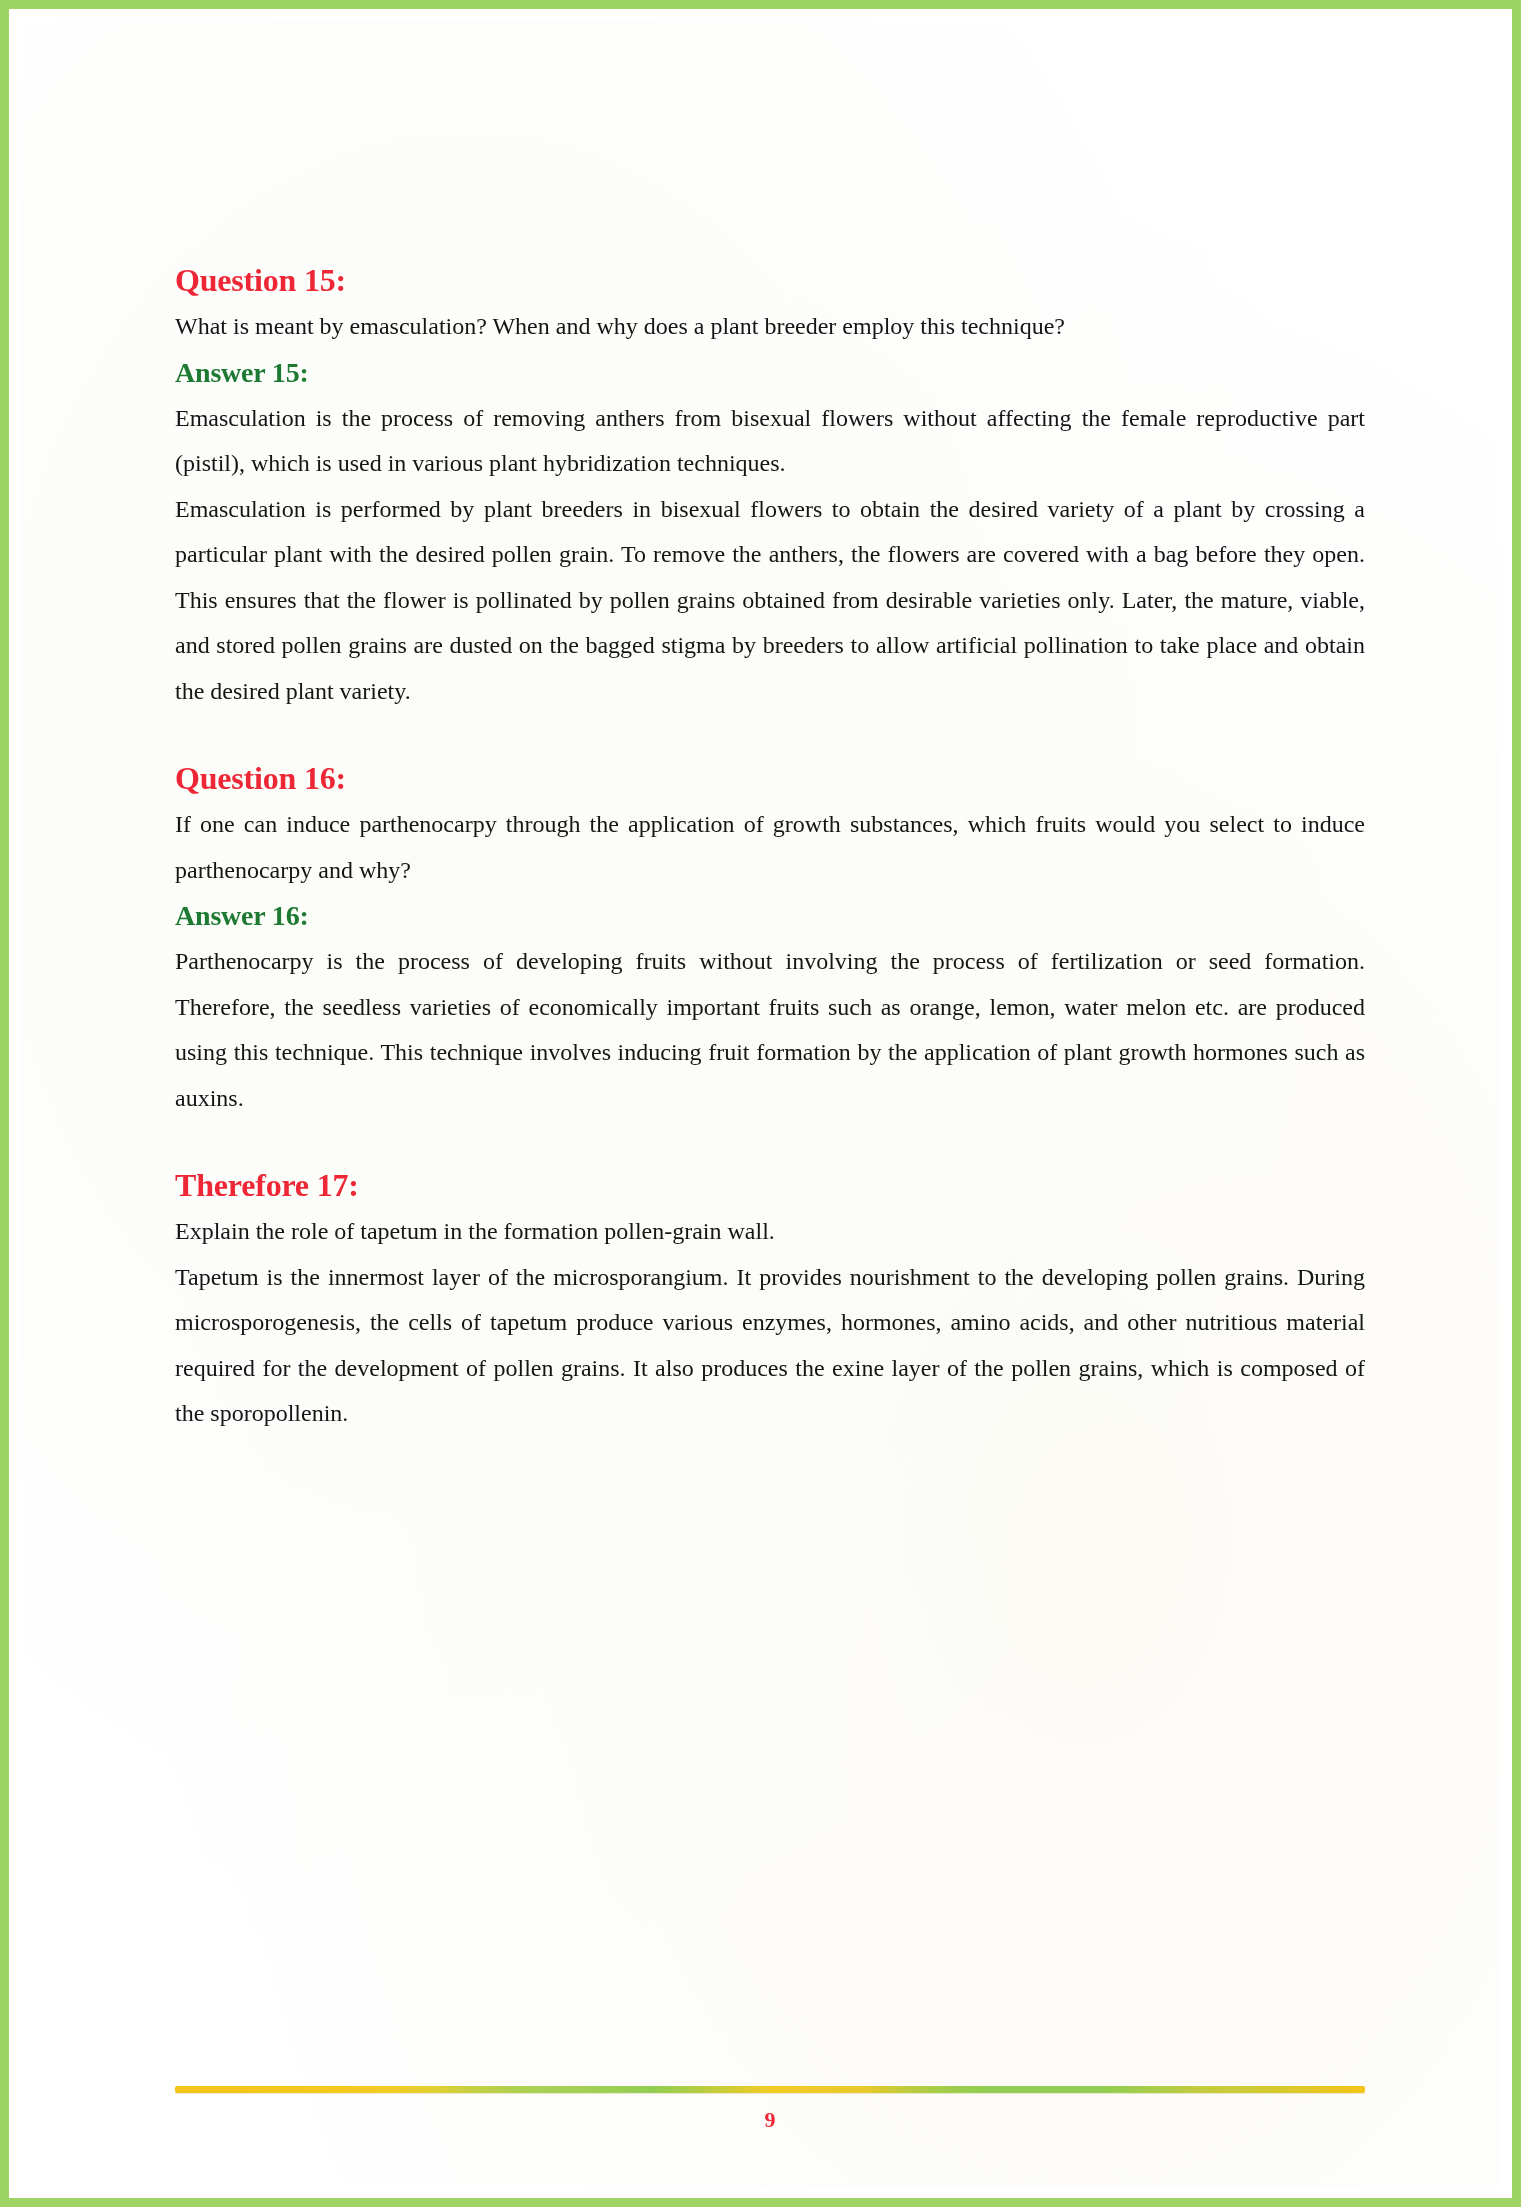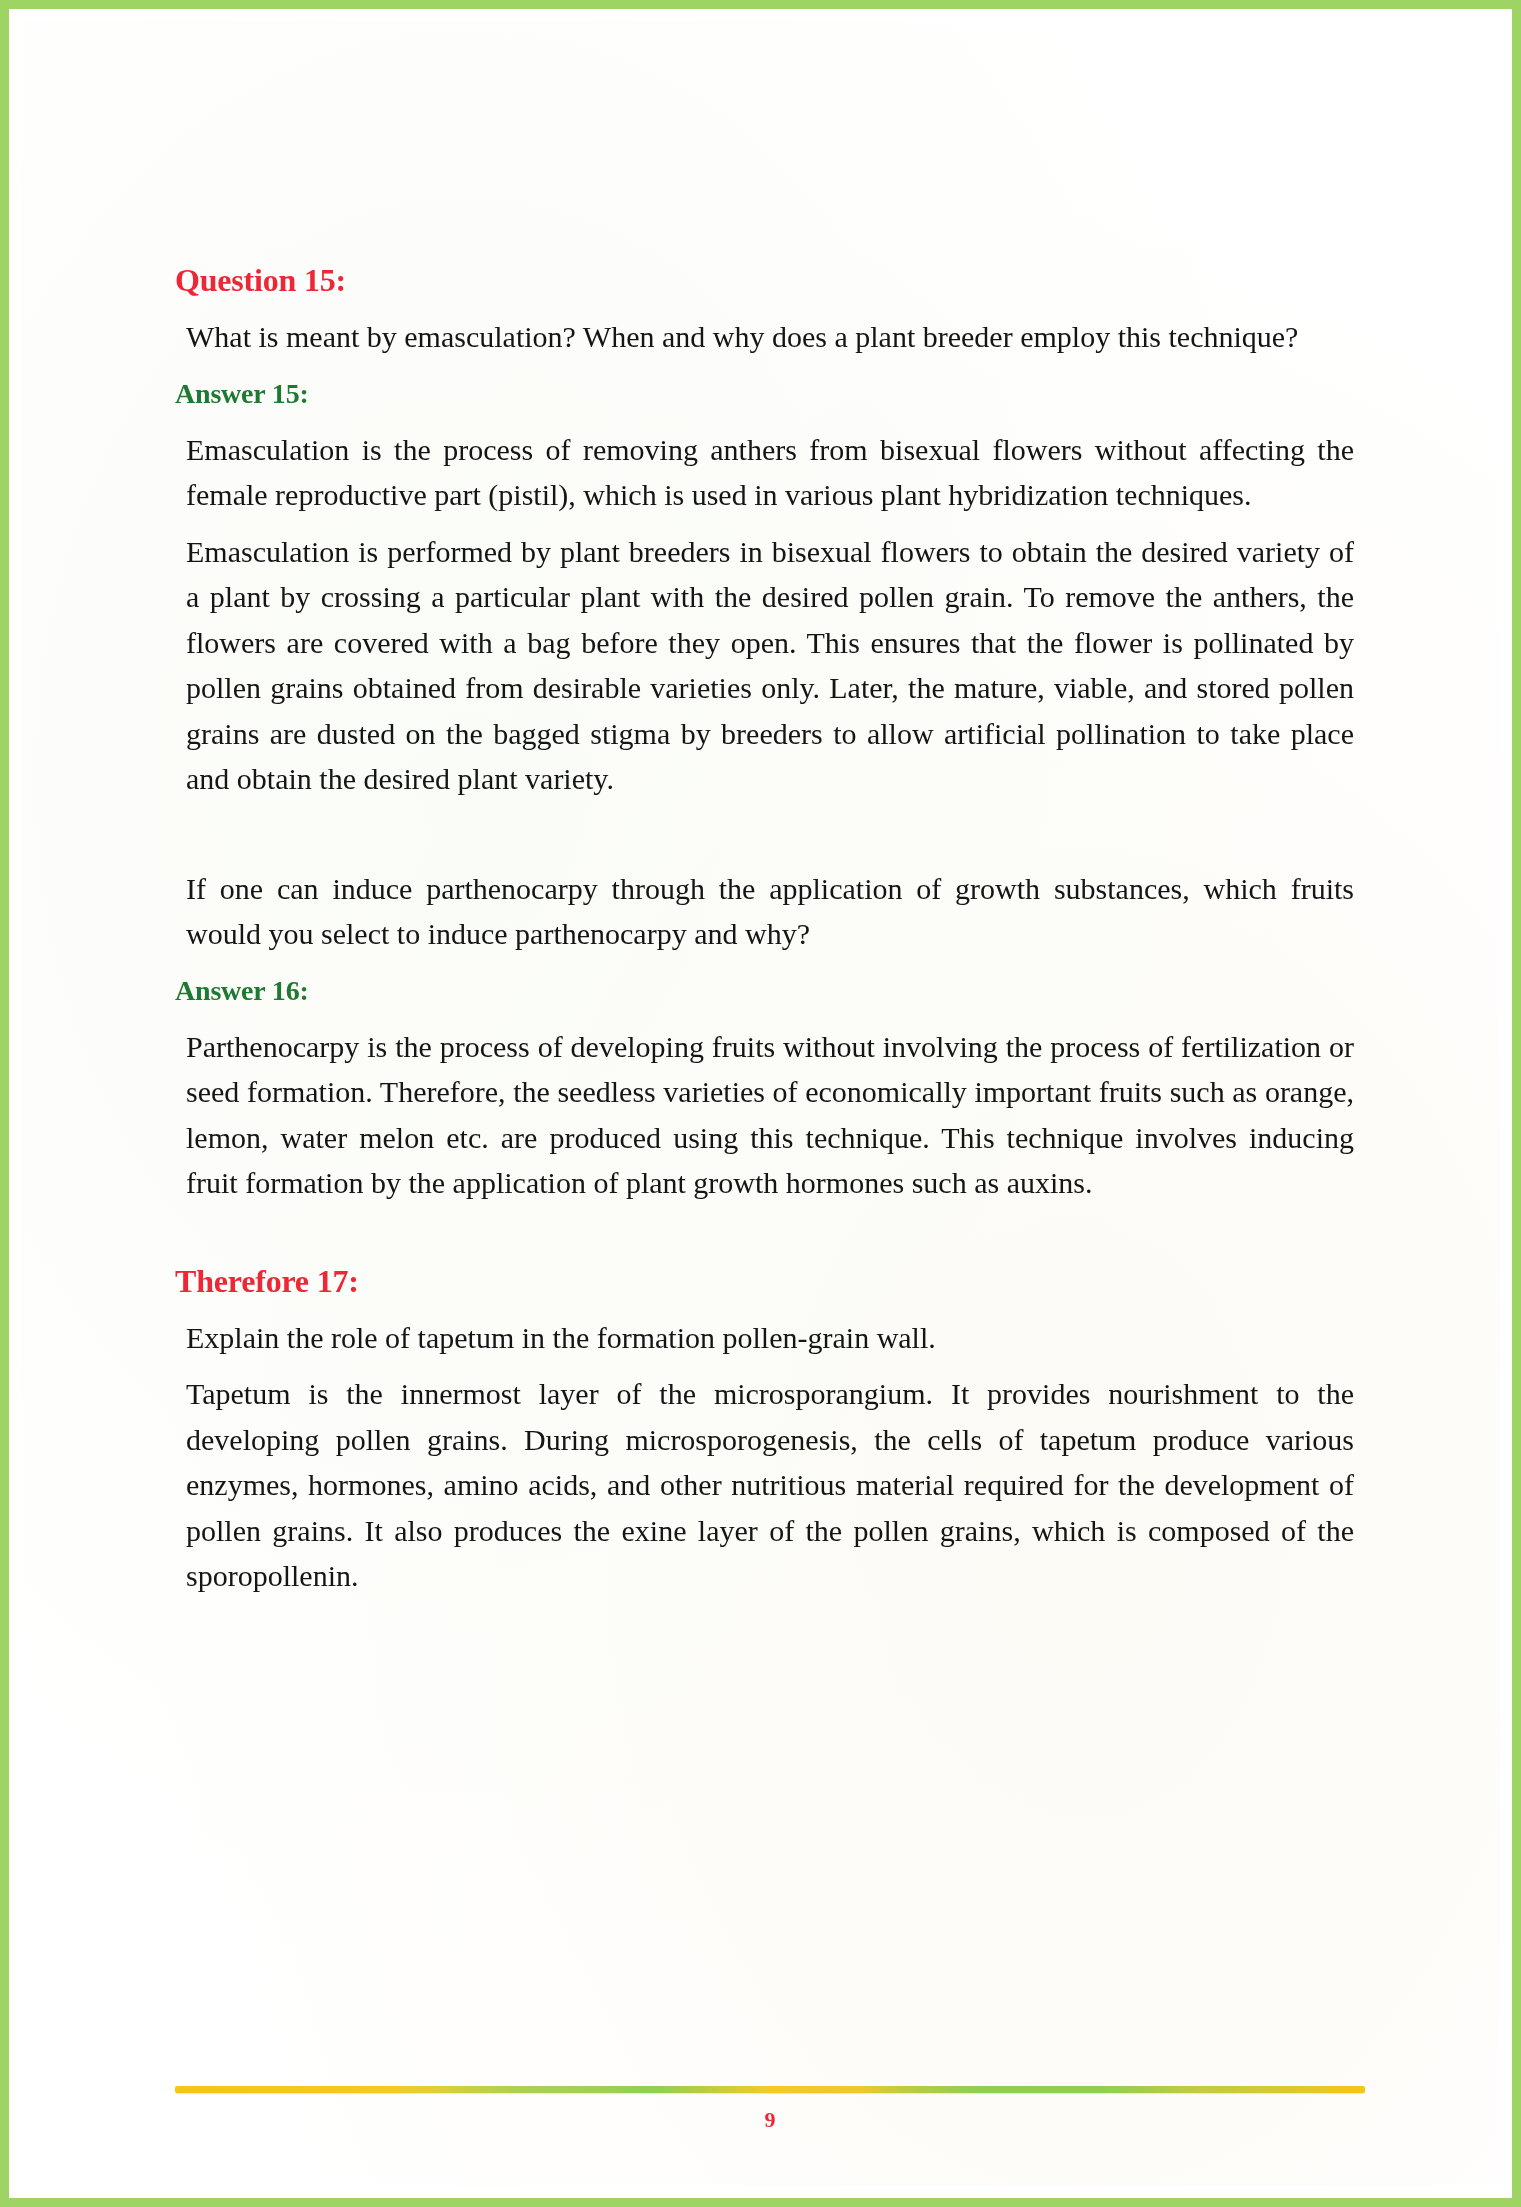--- a/index.html
+++ b/index.html
@@ -77,25 +77,25 @@
     font-weight: bold;
     font-size: 28px;
     line-height: 45px;
     letter-spacing: -0.2px;
     margin: 0 0 1px 0;
     font-family: "Liberation Serif", "DejaVu Serif", serif;
   }
 
   .body-text {
     color: #151515;
-    font-size: 30px;
+    font-size: 24px;
     line-height: 45.5px;
     text-align: justify;
     text-justify: inter-word;
-    margin: 11px;
+    margin: 0;
     font-family: "Liberation Serif", "DejaVu Serif", serif;
   }
   .body-text.last-line-left {
     text-align-last: left;
   }
 
   .gap-between-blocks {
     height: 42px;
   }
 
@@ -165,20 +165,21 @@
     <div class="q-heading">Question 15:</div>
     <p class="body-text last-line-left">What is meant by emasculation? When and why does a plant breeder employ this technique?</p>
     <div class="a-heading">Answer 15:</div>
     <p class="body-text last-line-left">Emasculation is the process of removing anthers from bisexual flowers without affecting the female reproductive part (pistil), which is used in various plant hybridization techniques.</p>
     <p class="body-text last-line-left">Emasculation is performed by plant breeders in bisexual flowers to obtain the desired variety of a plant by crossing a particular plant with the desired pollen grain. To remove the anthers, the flowers are covered with a bag before they open. This ensures that the flower is pollinated by pollen grains obtained from desirable varieties only. Later, the mature, viable, and stored pollen grains are dusted on the bagged stigma by breeders to allow artificial pollination to take place and obtain the desired plant variety.</p>
   </div>
 
   <div class="gap-between-blocks"></div>
 
   <div class="qa-block">
+    <div class="q-heading">Question 16:</div>
     <p class="body-text last-line-left">If one can induce parthenocarpy through the application of growth substances, which fruits would you select to induce parthenocarpy and why?</p>
     <div class="a-heading">Answer 16:</div>
     <p class="body-text last-line-left">Parthenocarpy is the process of developing fruits without involving the process of fertilization or seed formation. Therefore, the seedless varieties of economically important fruits such as orange, lemon, water melon etc. are produced using this technique. This technique involves inducing fruit formation by the application of plant growth hormones such as auxins.</p>
   </div>
 
   <div class="gap-between-blocks"></div>
 
   <div class="qa-block">
     <div class="q-heading">Therefore 17:</div>
     <p class="body-text last-line-left">Explain the role of tapetum in the formation pollen-grain wall.</p>

